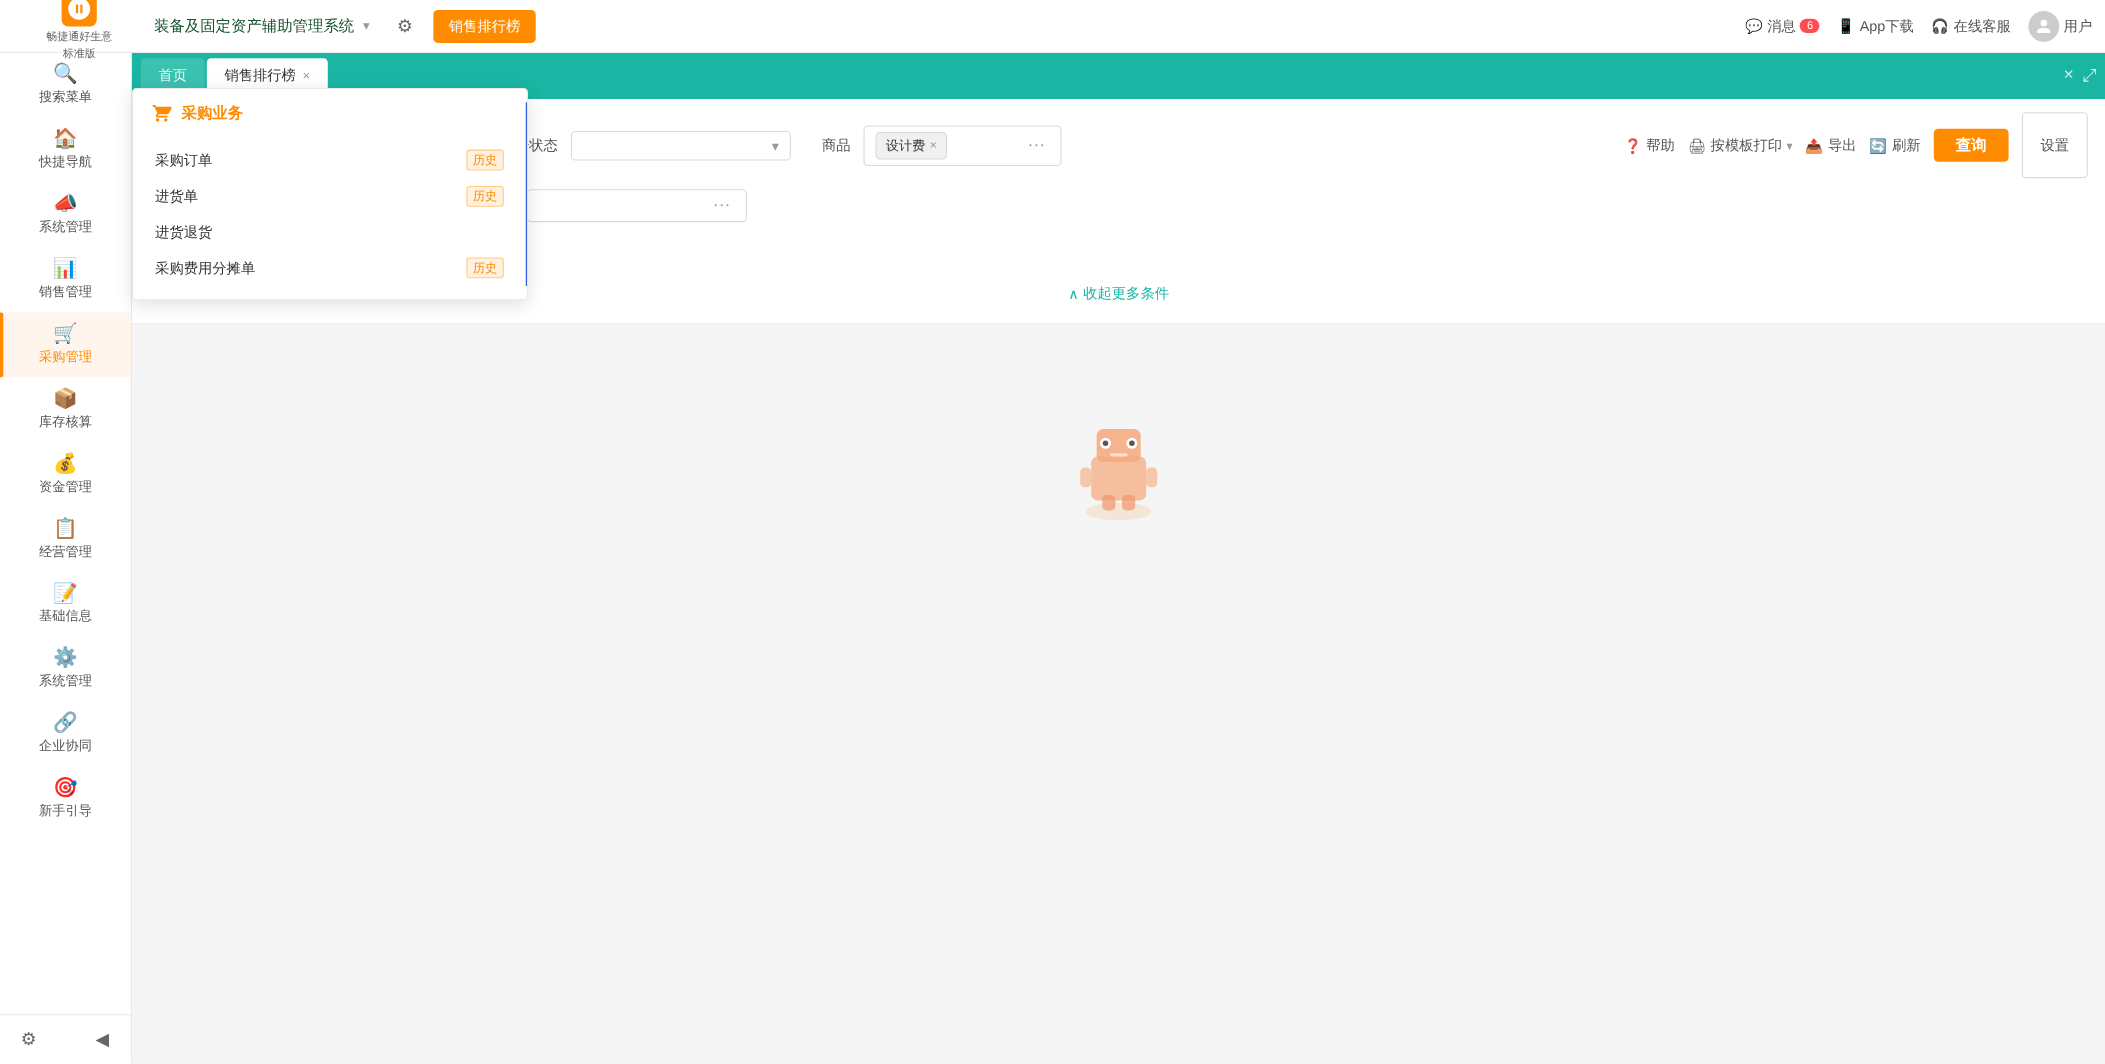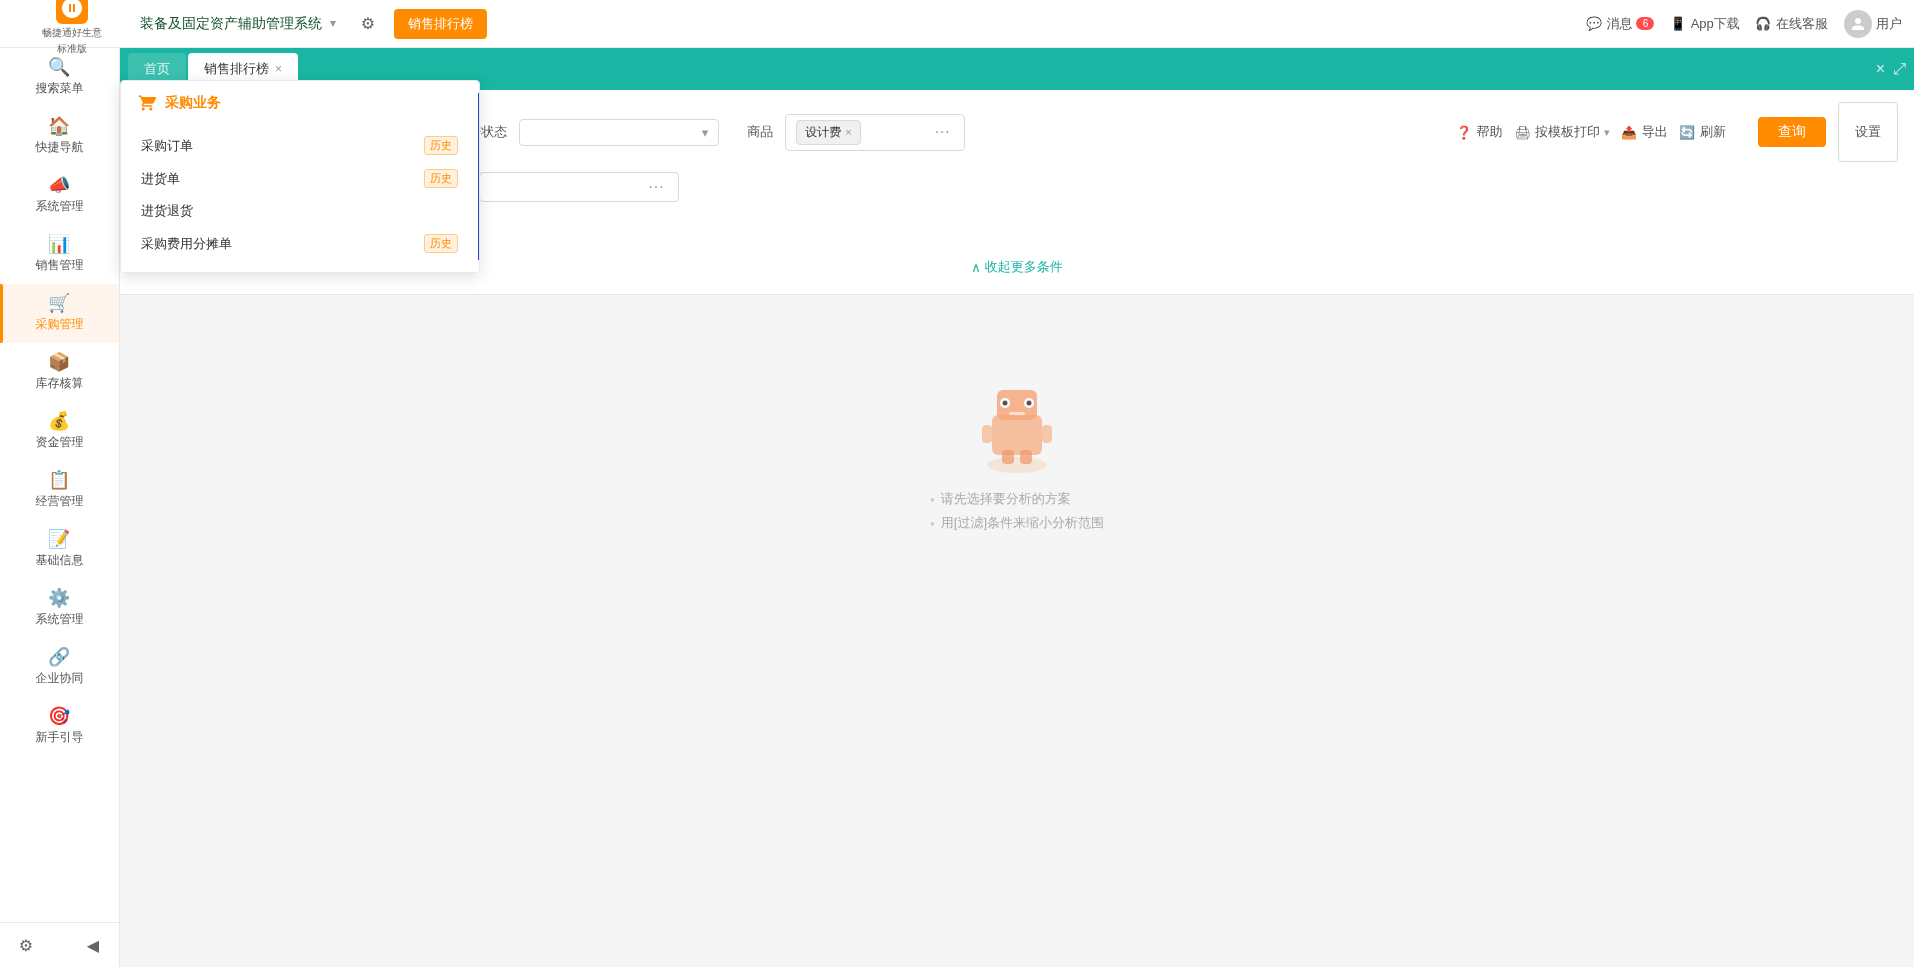--- a/index.html
+++ b/index.html
@@ -291,22 +291,21 @@
       color: #555;
       font-size: 13px;
     }
     .btn-primary {
       background: #ff8c00;
       color: white;
       padding: 6px 20px;
       border-radius: 4px;
       cursor: pointer;
       font-size: 14px;
-      font-weight: normal;
-      margin-left: 20px;
+      font-weight: bold;
     }
     .btn-default {
       background: #fff;
       color: #555;
       border: 1px solid #d9d9d9;
       padding: 20px 16px;
       border-radius: 4px;
       cursor: pointer;
       font-size: 13px;
     }
@@ -643,24 +642,20 @@
         <circle cx="38" cy="28" r="5" fill="white"></circle>
         <circle cx="62" cy="28" r="5" fill="white"></circle>
         <circle cx="38" cy="28" r="2.5" fill="#555"></circle>
         <circle cx="62" cy="28" r="2.5" fill="#555"></circle>
         <rect x="42" y="37" width="16" height="3" rx="1.5" fill="white" opacity="0.6"></rect>
         <rect x="15" y="50" width="10" height="18" rx="4" fill="#f5a87a" opacity="0.6"></rect>
         <rect x="75" y="50" width="10" height="18" rx="4" fill="#f5a87a" opacity="0.6"></rect>
         <rect x="35" y="75" width="12" height="14" rx="4" fill="#f0956a" opacity="0.7"></rect>
         <rect x="53" y="75" width="12" height="14" rx="4" fill="#f0956a" opacity="0.7"></rect>
       </svg>
-      <ul class="empty-text">
-        <li>请先选择要分析的方案</li>
-        <li>用[过滤]条件来缩小分析范围</li>
-      </ul>
     </div>
   </div>
 </div>
 
 <div class="overlay"></div>
 <div class="dropdown-menu">
 
   <div class="menu-col">
     <div class="menu-col-title">
       <span class="menu-col-title-icon">

